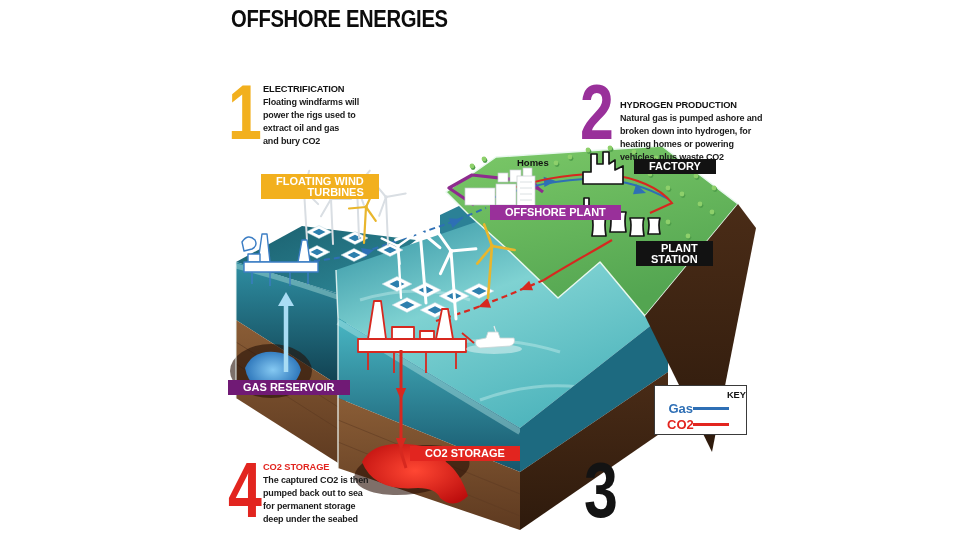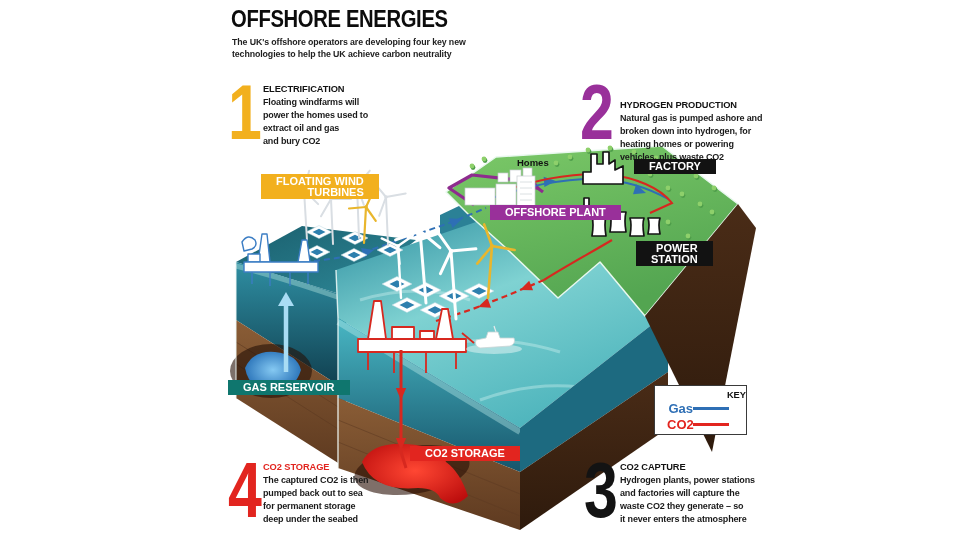--- a/index.html
+++ b/index.html
@@ -343,67 +343,58 @@
     <g transform="translate(578,196)" fill="#ffffff" stroke="#151515" stroke-width="1.7" stroke-linejoin="round">
       <path d="M6,20 L6,2 L11,2 L11,20"></path>
       <path d="M14,40 Q16,28 14,20 L28,20 Q26,28 28,40 Z"></path>
       <path d="M32,36 Q34,24 32,16 L48,16 Q46,24 48,36 Z"></path>
       <path d="M52,40 Q54,28 52,22 L66,22 Q64,28 66,40 Z"></path>
       <path d="M70,38 Q72,28 70,22 L82,22 Q80,28 82,38 Z"></path>
     </g>
   </svg>
 
   <div class="abs title">OFFSHORE ENERGIES</div>
-  <div class="abs subtitle">The UK's offshore operators are developing four key new
-technologies to help the UK achieve carbon neutrality</div>
 
   <div class="abs bignum" style="left: 228px; top: 83px; color: rgb(242, 176, 30);">1</div>
   <div class="abs sec-text" style="left:263px;top:84px;">
     <div class="sec-head" style="color: rgb(18, 18, 18);">ELECTRIFICATION</div>
     <div class="sec-body">Floating windfarms will
-power the homes used to
+power the rigs used to
 extract oil and gas
 and bury CO2</div>
   </div>
 
   <div class="abs bignum" style="left: 580px; top: 83px; color: rgb(153, 48, 154);">2</div>
   <div class="abs sec-text" style="left:620px;top:84px;">
     <div class="sec-head" style="color: rgb(18, 18, 18); margin-top: 16px;">HYDROGEN PRODUCTION</div>
     <div class="sec-body">Natural gas is pumped ashore and
 broken down into hydrogen, for
 heating homes or powering
 vehicles, plus waste CO2</div>
   </div>
 
   <div class="abs bignum" style="left: 584px; top: 461px; color: rgb(19, 19, 19);">3</div>
-  <div class="abs sec-text" style="left:620px;top:462px;">
-    <div class="sec-head" style="color: rgb(18, 18, 18);">CO2 CAPTURE</div>
-    <div class="sec-body">Hydrogen plants, power stations
-and factories will capture the
-waste CO2 they generate – so
-it never enters the atmosphere</div>
-  </div>
 
   <div class="abs bignum" style="left: 228px; top: 461px; color: rgb(226, 37, 31);">4</div>
   <div class="abs sec-text" style="left:263px;top:462px;">
     <div class="sec-head" style="color: rgb(226, 37, 31);">CO2 STORAGE</div>
     <div class="sec-body">The captured CO2 is then
 pumped back out to sea
 for permanent storage
 deep under the seabed</div>
   </div>
 
   <div class="abs map-label" style="left:261px;top:174px;color:#fff;background:#F2B01E;">FLOATING WIND
 TURBINES</div>
   <div class="abs plain-label" style="left:487px;top:157px;">Homes</div>
   <div class="abs map-label" style="left:634px;top:159px;color:#fff;background:#121212;">FACTORY</div>
   <div class="abs map-label" style="left:490px;top:205px;color:#fff;background:#99309A;">OFFSHORE PLANT</div>
-  <div class="abs map-label" style="left:636px;top:241px;color:#fff;background:#121212;">POWER
+  <div class="abs map-label" style="left:636px;top:241px;color:#fff;background:#121212;">PLANT
 STATION</div>
-  <div class="abs map-label" style="left:228px;top:380px;color:#fff;background:#0f766e;">GAS RESERVOIR</div>
+  <div class="abs map-label" style="left:228px;top:380px;color:#fff;background:#701a75;">GAS RESERVOIR</div>
   <div class="abs map-label" style="left:410px;top:446px;color:#fff;background:#E2251F;">CO2 STORAGE</div>
 
   <div class="abs key-box">
     <div class="key-title">KEY</div>
     <div class="key-row">
       <span class="key-lab" style="color: rgb(46, 111, 181);">Gas</span>
       <span class="key-line" style="background-color: rgb(46, 111, 181);"></span>
     </div>
     <div class="key-row">
       <span class="key-lab" style="color: rgb(226, 37, 31);">CO2</span>

